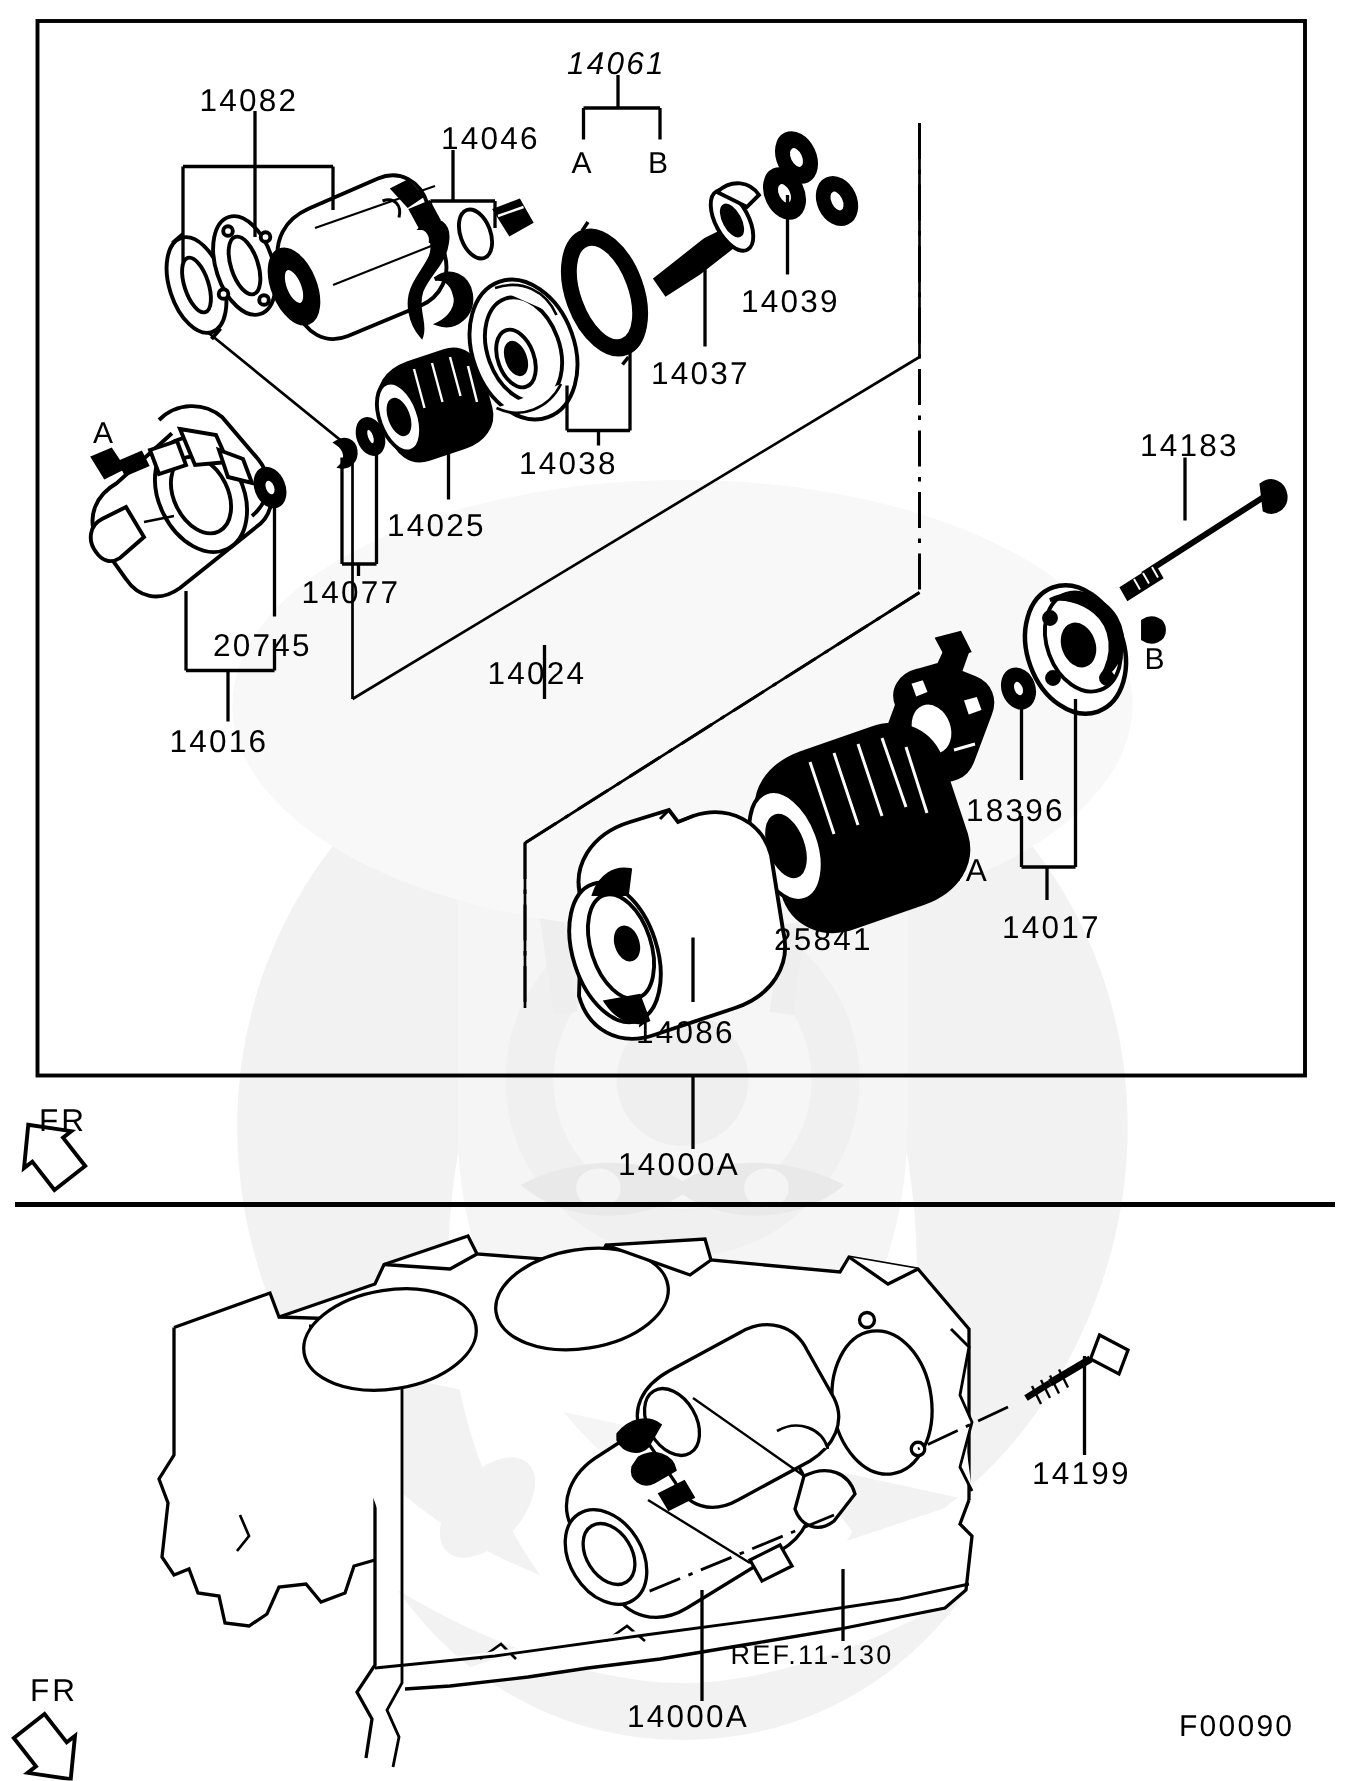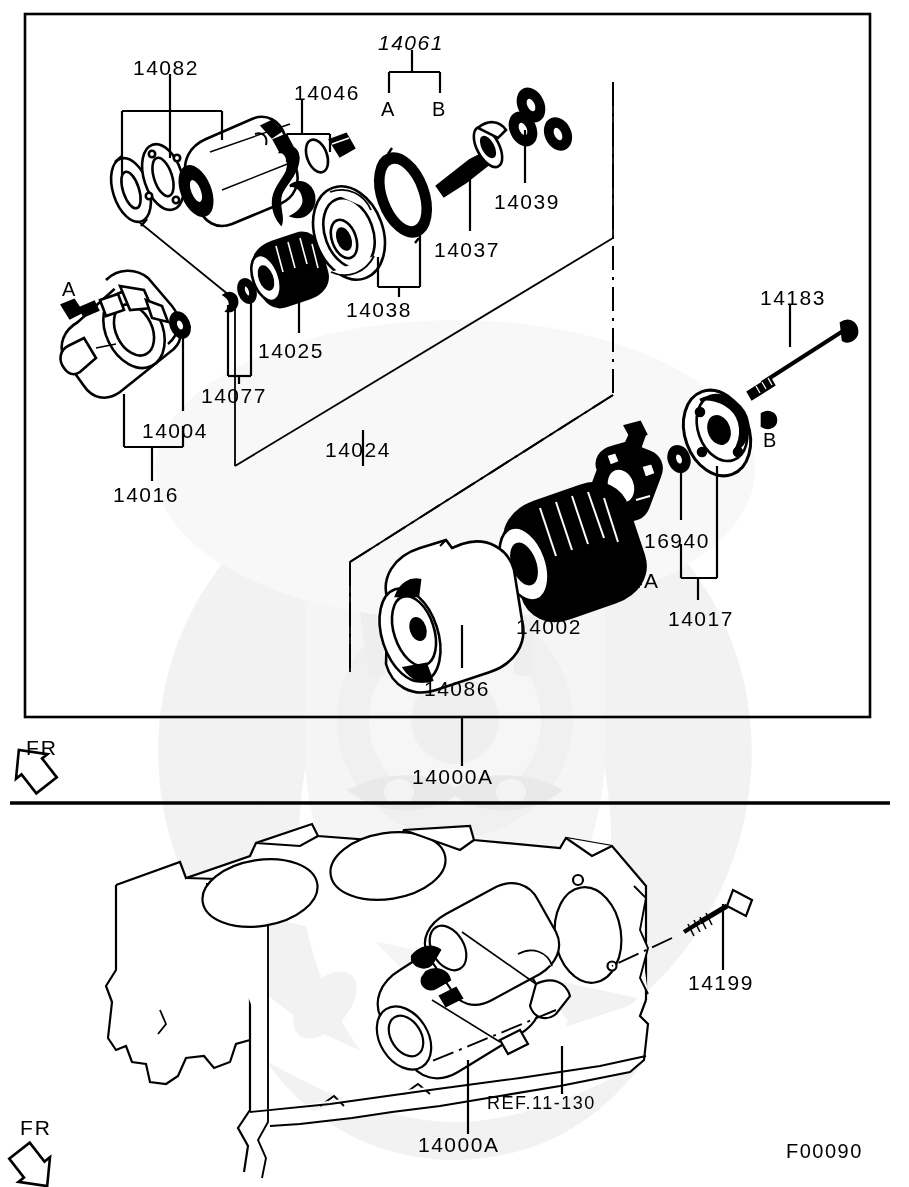--- a/index.html
+++ b/index.html
@@ -443,27 +443,27 @@
 
   <div class="lbl" style="left:133px;top:57px;">14082</div>
   <div class="lbl" style="left:268px;top:82px;margin-left:26px;">14046</div>
   <div class="lbl" style="left:378px;top:32px;font-style:italic;">14061</div>
   <div class="lbl" style="left:494px;top:191px;">14039</div>
   <div class="lbl" style="left:434px;top:239px;">14037</div>
   <div class="lbl" style="left:346px;top:299px;">14038</div>
   <div class="lbl" style="left:258px;top:340px;">14025</div>
   <div class="lbl" style="left:201px;top:385px;">14077</div>
   <div class="lbl" style="left:325px;top:439px;">14024</div>
-  <div class="lbl" style="left:142px;top:420px;">14004</div>
+  <div class="lbl" style="left:142px;top:420px;">20745</div>
   <div class="lbl" style="left:113px;top:484px;">14016</div>
   <div class="lbl" style="left:760px;top:287px;">14183</div>
-  <div class="lbl" style="left:644px;top:530px;">16940</div>
+  <div class="lbl" style="left:644px;top:530px;">18396</div>
   <div class="lbl" style="left:668px;top:608px;">14017</div>
   <div class="lbl" style="left:578px;top:570px;">14044A</div>
-  <div class="lbl" style="left:516px;top:616px;">14002</div>
+  <div class="lbl" style="left:516px;top:616px;">25841</div>
   <div class="lbl" style="left:424px;top:678px;">14086</div>
 
   <div class="lbl ab" style="left:381px;top:99px;">A</div>
   <div class="lbl ab" style="left:432px;top:99px;">B</div>
   <div class="lbl ab" style="left:62px;top:279px;">A</div>
   <div class="lbl ab" style="left:763px;top:430px;">B</div>
 
   <div class="lbl" style="left:412px;top:766px;">14000A</div>
 
   <div class="lbl fr" style="left:26px;top:737px;">FR</div>

